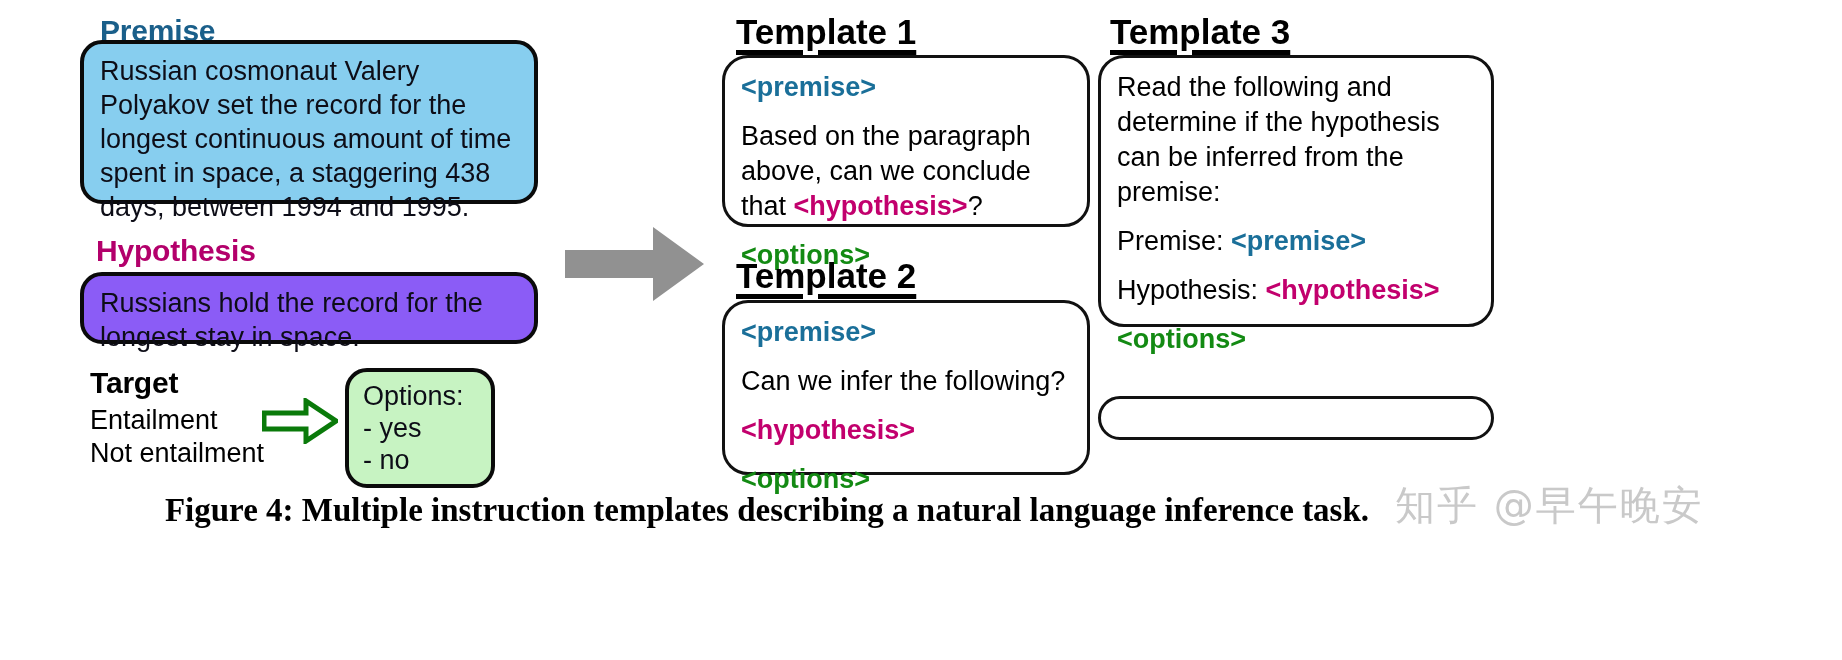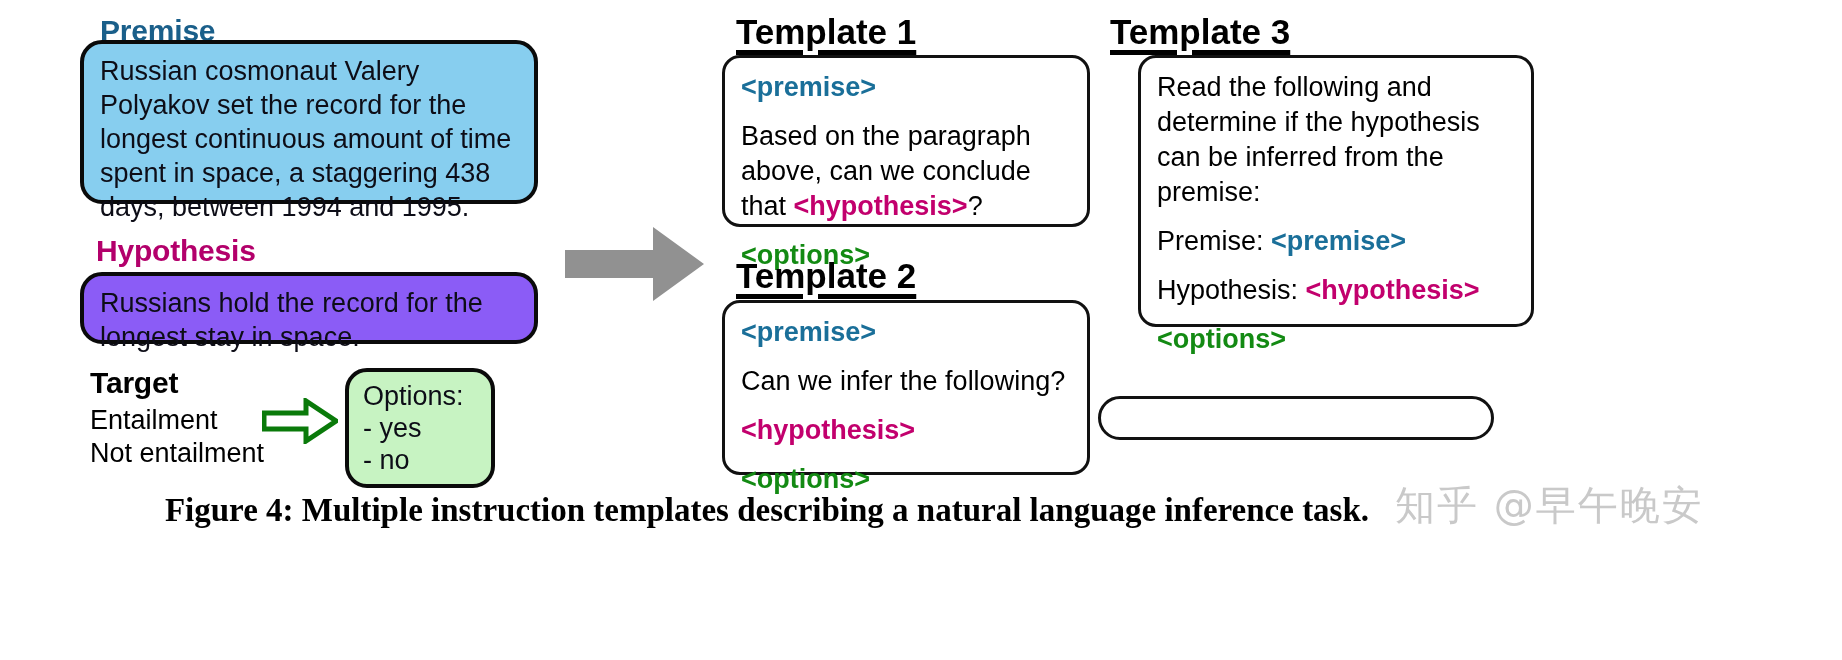--- a/index.html
+++ b/index.html
@@ -65,21 +65,21 @@
     color: #000000;
     text-decoration: underline;
     text-underline-offset: 6px;
     text-decoration-thickness: 5px;
     white-space: nowrap;
   }
 
   .tpl-box {
     box-sizing: border-box;
     border: 3px solid #111111;
-    border-radius: 18px;
+    border-radius: 26px;
     background: #ffffff;
     padding: 12px 16px;
   }
   .tpl-line {
     font-size: 27px;
     line-height: 35px;
     color: #000000;
   }
   .tok-premise {
     color: #1a6f99;
@@ -186,21 +186,21 @@
     <div class="tpl-line gap-top">
       <span class="tok-hypothesis">&lt;hypothesis&gt;</span>
     </div>
     <div class="tpl-line gap-top">
       <span class="tok-options">&lt;options&gt;</span>
     </div>
   </div>
 
   <div class="abs tpl-title" style="left:1110px; top:14px;">Template 3</div>
 
-  <div class="abs tpl-box" style="left:1138px; top:55px; width:396px; height:272px;">
+  <div class="abs tpl-box" style="left:1098px; top:55px; width:396px; height:272px;">
     <div class="tpl-line">
       <span>Read the following and determine if the hypothesis can be inferred from the premise:</span>
     </div>
     <div class="tpl-line gap-top">
       <span>Premise: </span><span class="tok-premise">&lt;premise&gt;</span>
     </div>
     <div class="tpl-line gap-top">
       <span>Hypothesis: </span><span class="tok-hypothesis">&lt;hypothesis&gt;</span>
     </div>
     <div class="tpl-line gap-top">

